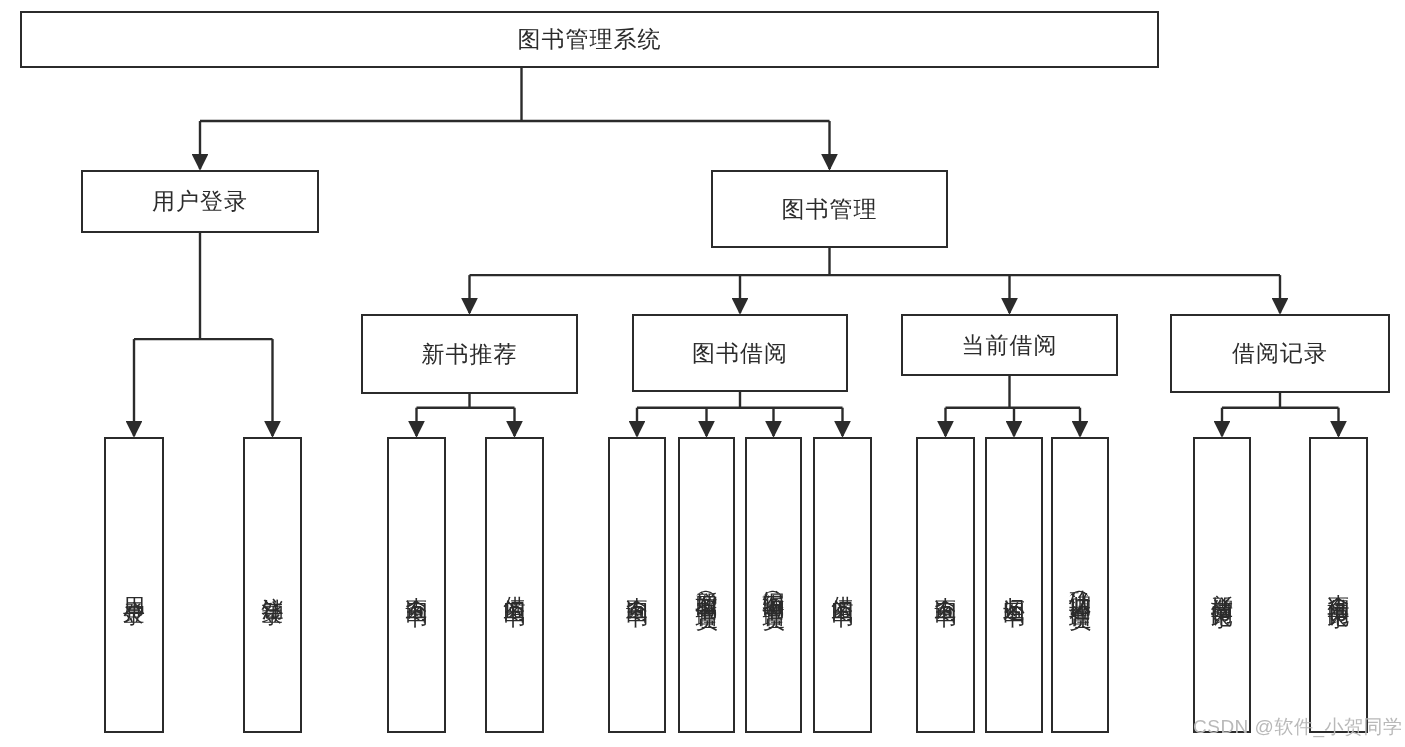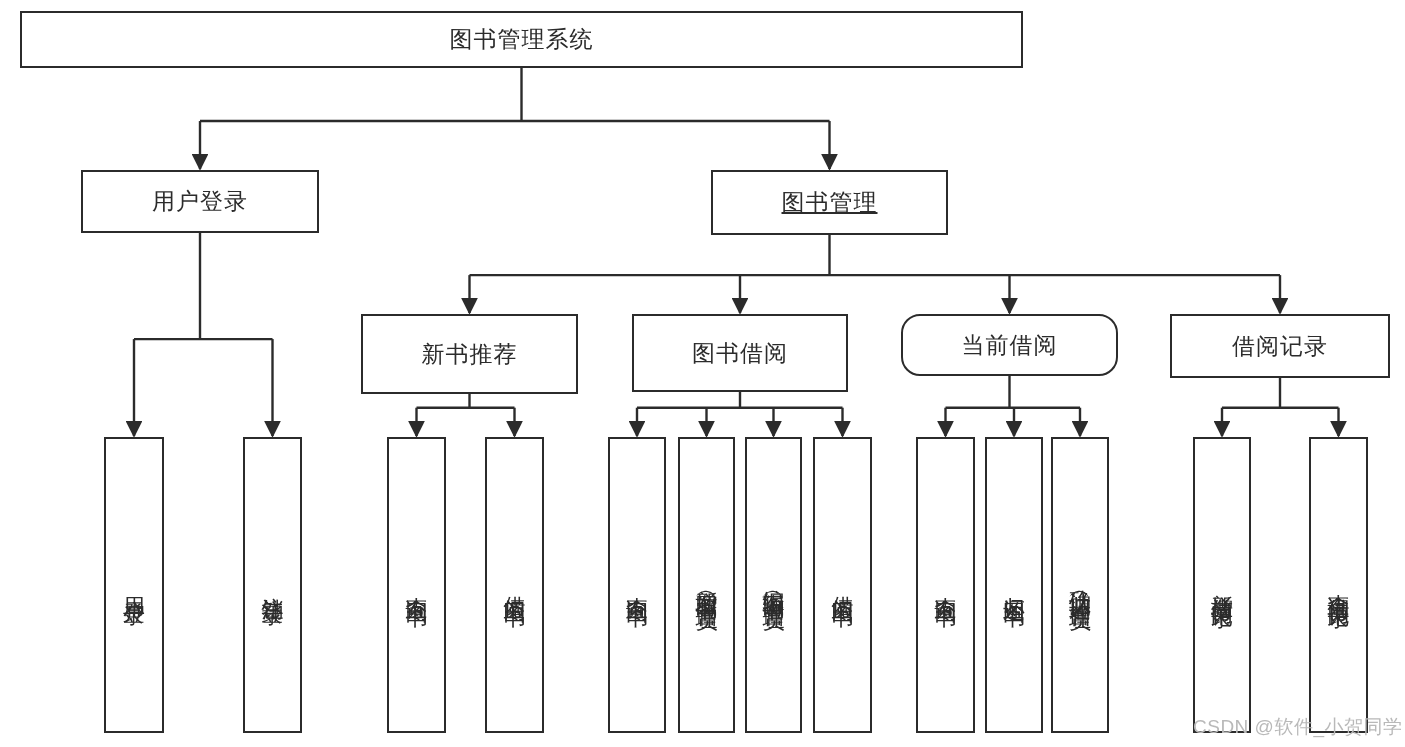--- a/index.html
+++ b/index.html
@@ -106,39 +106,39 @@
         <path d="M 1014 407.72 L 1014 436" marker-end="url(#arrow)"></path>
         <path d="M 1080 407.72 L 1080 436" marker-end="url(#arrow)"></path>
         <path d="M 1280 376 L 1280 407.72"></path>
         <path d="M 1222 407.72 L 1338.5 407.72"></path>
         <path d="M 1222 407.72 L 1222 436" marker-end="url(#arrow)"></path>
         <path d="M 1338.5 407.72 L 1338.5 436" marker-end="url(#arrow)"></path>
       </g>
   </svg>
 
   <div id="node-layer">
-      <div class="node h-node" style="left: 20px; top: 11px; width: 1003px; height: 57px;">
+      <div class="node h-node" style="left: 20px; top: 11px; width: 1139px; height: 57px;">
         <span class="h-label">图书管理系统</span>
       </div>
       <div class="node h-node" style="left: 81px; top: 170px; width: 238px; height: 63px;">
         <span class="h-label">用户登录</span>
       </div>
-      <div class="node h-node" style="left: 711px; top: 170px; width: 237px; height: 65px; text-decoration: underline;">
+      <div class="node h-node" style="left: 711px; top: 170px; width: 237px; height: 78px;">
         <span class="h-label">图书管理</span>
       </div>
       <div class="node h-node" style="left: 361px; top: 314px; width: 217px; height: 80px;">
         <span class="h-label">新书推荐</span>
       </div>
       <div class="node h-node" style="left: 632px; top: 314px; width: 216px; height: 78px;">
         <span class="h-label">图书借阅</span>
       </div>
-      <div class="node h-node" style="left: 901px; top: 314px; width: 217px; height: 62px; border-radius: 19px;">
+      <div class="node h-node" style="left: 901px; top: 314px; width: 217px; height: 62px;">
         <span class="h-label">当前借阅</span>
       </div>
-      <div class="node h-node" style="left: 1170px; top: 314px; width: 220px; height: 64px;">
+      <div class="node h-node" style="left: 1170px; top: 314px; width: 220px; height: 79px;">
         <span class="h-label">借阅记录</span>
       </div>
       <div class="node v-node" style="left: 104px; top: 437px; width: 60px; height: 296px;">
         <span class="v-label">用户登录</span>
       </div>
       <div class="node v-node" style="left: 243px; top: 437px; width: 59px; height: 296px;">
         <span class="v-label">注销登录</span>
       </div>
       <div class="node v-node" style="left: 387px; top: 437px; width: 59px; height: 296px;">
         <span class="v-label">查询图书</span>

